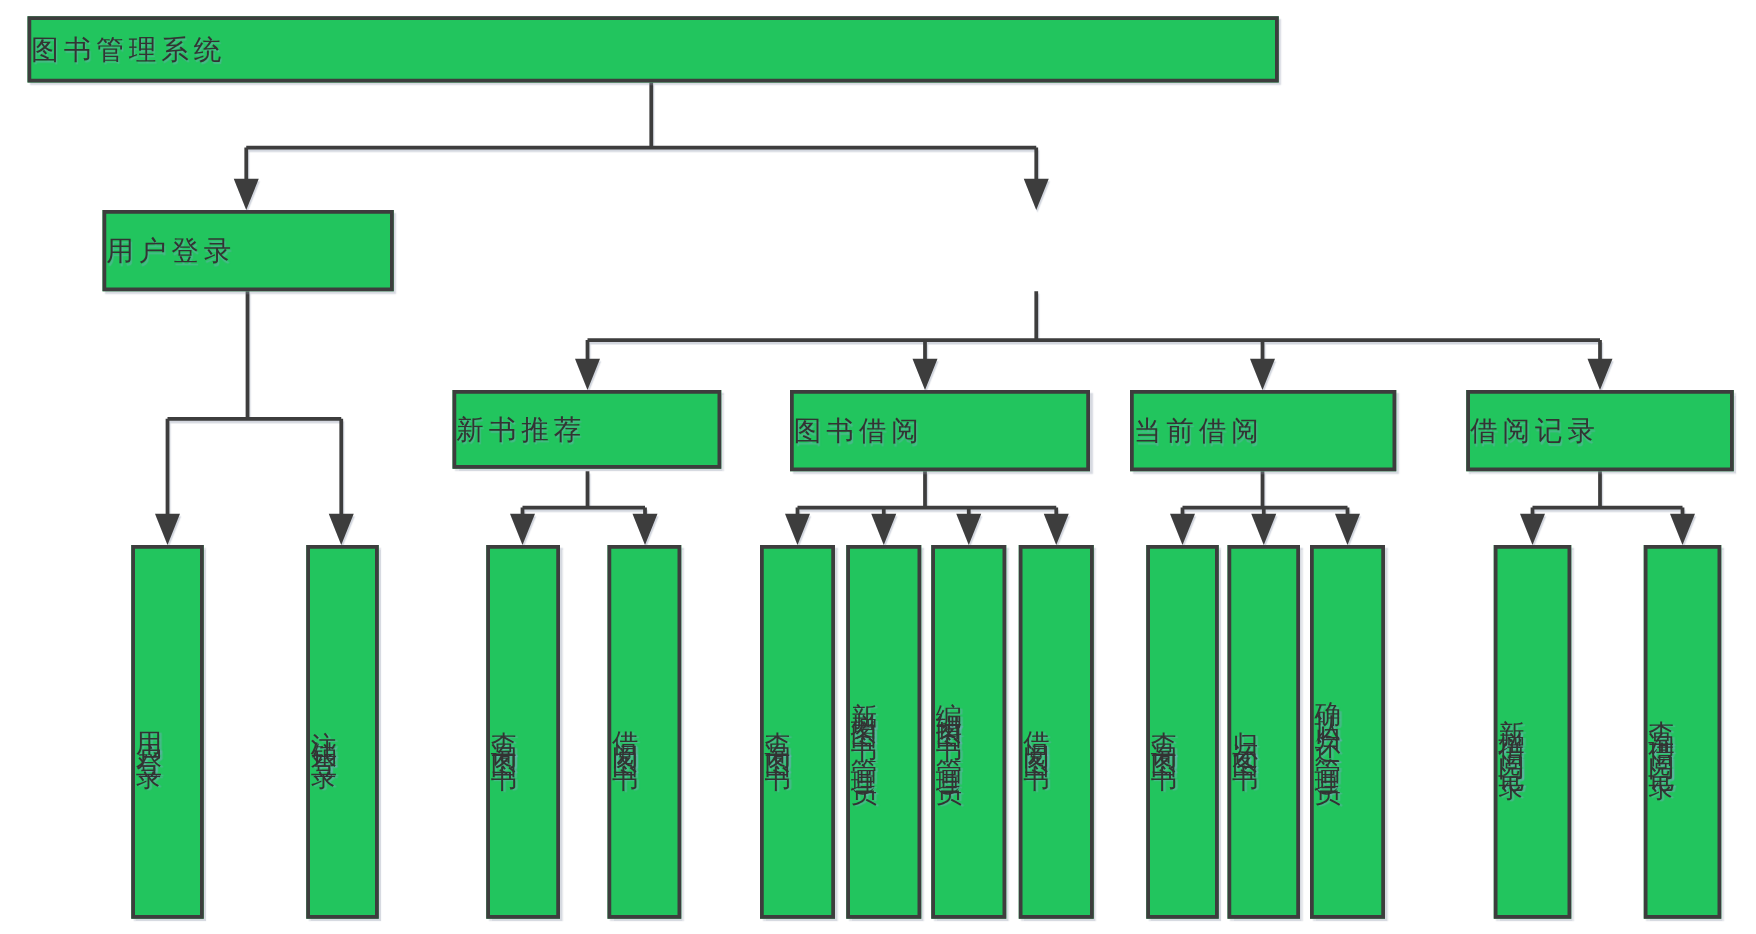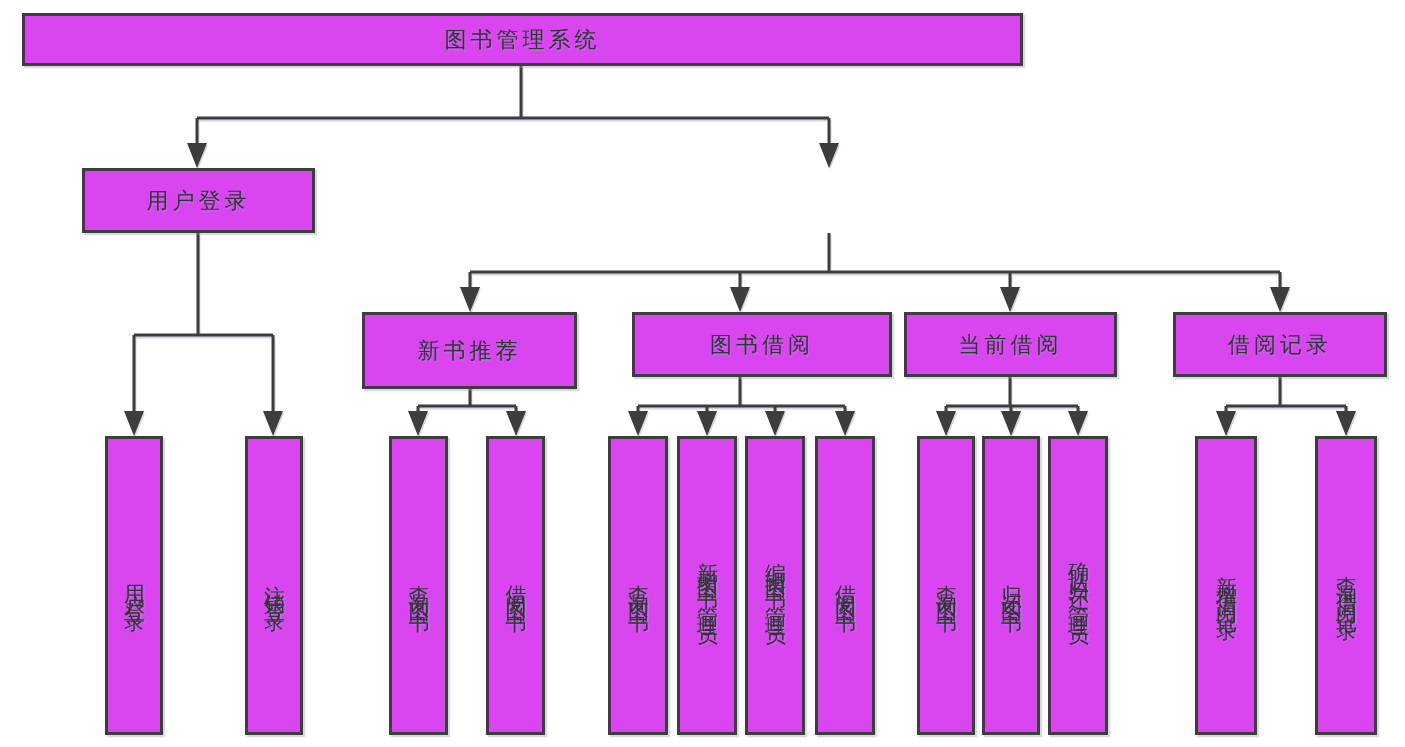--- a/index.html
+++ b/index.html
@@ -18,23 +18,23 @@
     overflow:hidden;
   }
   .connectors{
     position:absolute;left:0;top:0;
     color:var(--line);
     filter:drop-shadow(1px 2px 0.5px rgba(140,150,170,.38));
   }
   .node{
     position:absolute;
     box-sizing:border-box;
-    background:#d946ef;
+    background:#22c55e;
     border:3px solid var(--box-border);
-    display:flex;align-items:center;justify-content:center;
+    display:flex;align-items:center;
     color:var(--text);
     box-shadow:2px 2px 1px rgba(140,150,170,.35);
   }
   .node .lbl{
     font-size:22px;
     letter-spacing:4px;
     white-space:nowrap;
     text-shadow:1px 2px 1px rgba(140,165,215,.40);
   }
   .leaf .lbl{
@@ -100,24 +100,24 @@
   </svg>
 
   <div class="node" style="left:22px;top:13px;width:1001px;height:53px">
     <span class="lbl">图书管理系统</span>
   </div>
 
   <div class="node" style="left:82px;top:168px;width:233px;height:65px">
     <span class="lbl">用户登录</span>
   </div>
 
-  <div class="node" style="left:362px;top:312px;width:215px;height:77px">
+  <div class="node" style="left:362px;top:312px;width:215px;height:63px">
     <span class="lbl">新书推荐</span>
   </div>
-  <div class="node" style="left:632px;top:312px;width:260px;height:65px">
+  <div class="node" style="left:632px;top:312px;width:240px;height:65px">
     <span class="lbl">图书借阅</span>
   </div>
   <div class="node" style="left:904px;top:312px;width:213px;height:65px">
     <span class="lbl">当前借阅</span>
   </div>
   <div class="node" style="left:1173px;top:312px;width:214px;height:65px">
     <span class="lbl">借阅记录</span>
   </div>
 
   <div class="node leaf" style="left:105px;top:436px;width:58px;height:299px">

